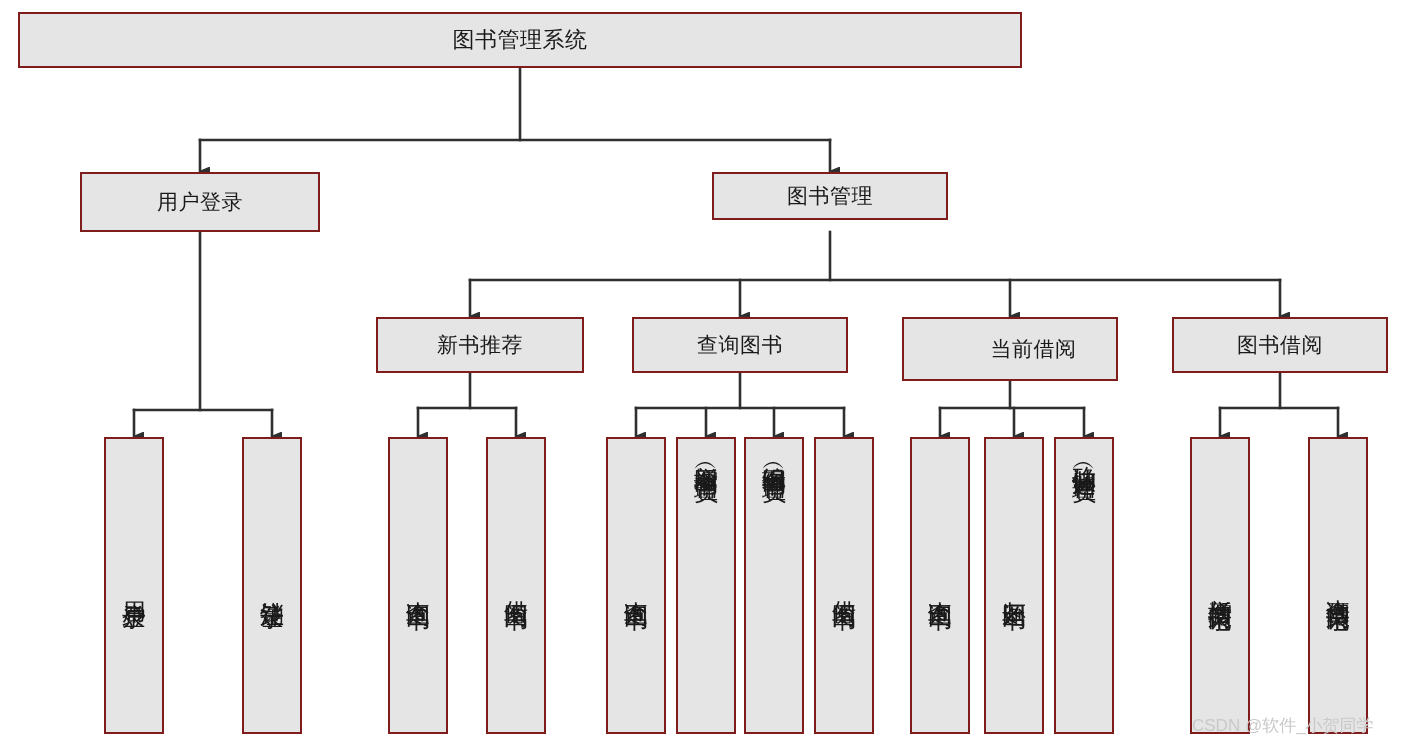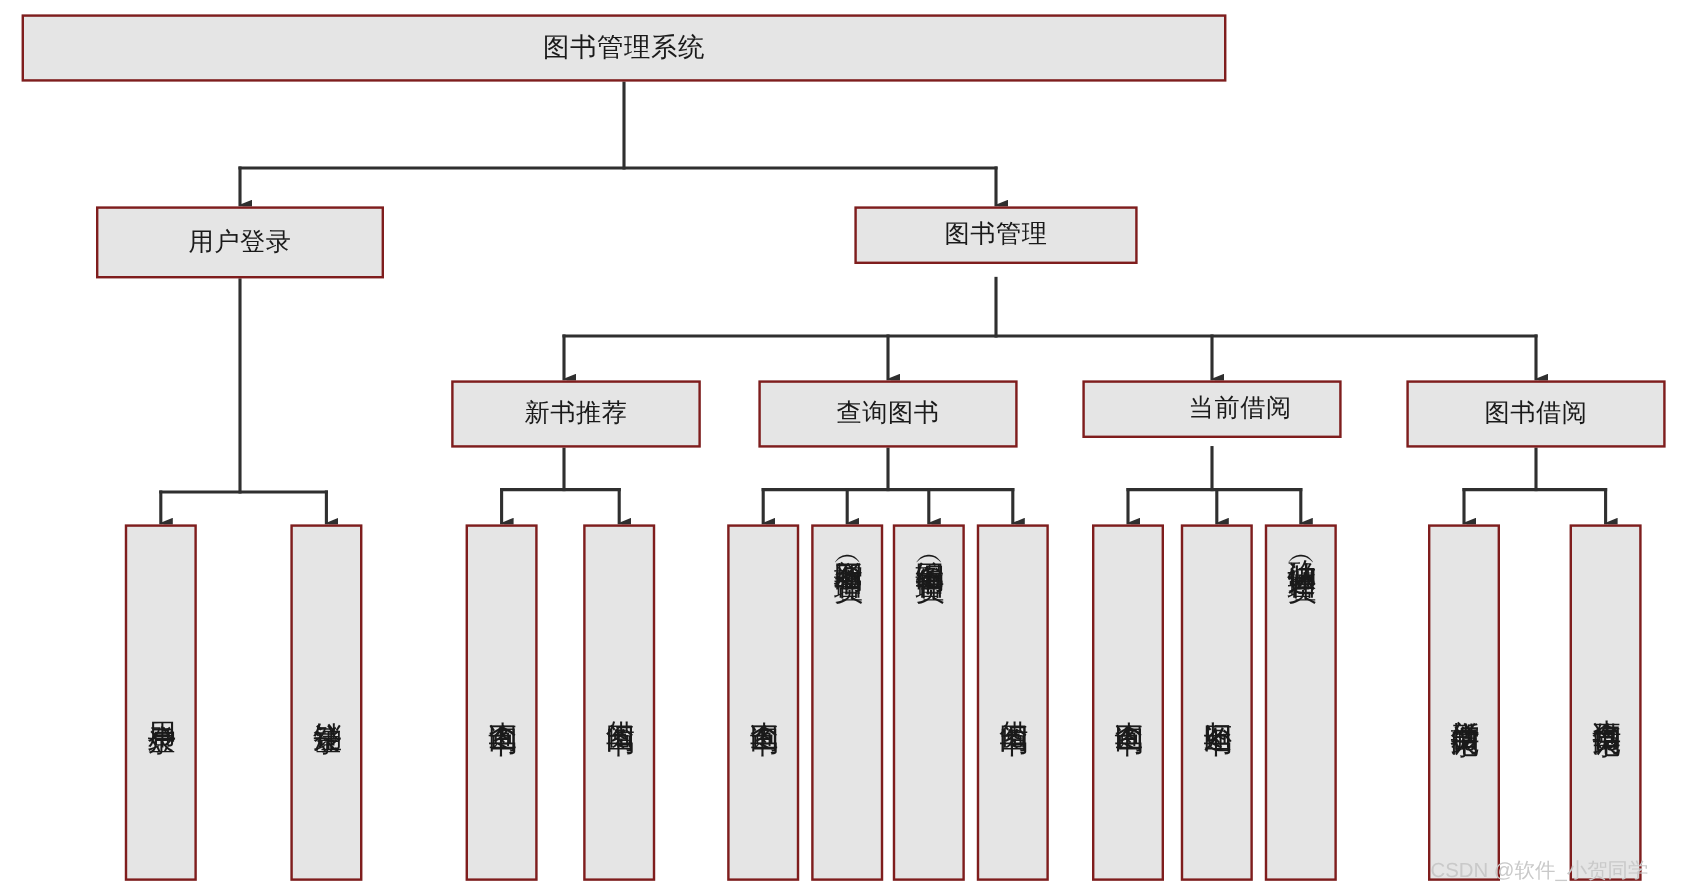--- a/index.html
+++ b/index.html
@@ -131,21 +131,21 @@
       </div>
       <div class="node horiz" style="left: 712px; top: 172px; width: 236px; height: 48px;">
         <span class="label">图书管理</span>
       </div>
       <div class="node horiz" style="left: 376px; top: 317px; width: 208px; height: 56px;">
         <span class="label">新书推荐</span>
       </div>
       <div class="node horiz" style="left: 632px; top: 317px; width: 216px; height: 56px;">
         <span class="label">查询图书</span>
       </div>
-      <div class="node horiz" style="left: 902px; top: 317px; width: 216px; height: 48px; padding-left: 47px;">
+      <div class="node horiz" style="left: 902px; top: 317px; width: 216px; height: 64px; padding-left: 47px;">
         <span class="label">当前借阅</span>
       </div>
       <div class="node horiz" style="left: 1172px; top: 317px; width: 216px; height: 56px;">
         <span class="label">图书借阅</span>
       </div>
       <div class="node vert mid" style="left: 104px; top: 437px; width: 60px; height: 297px;">
         <span class="label">用户登录</span>
       </div>
       <div class="node vert mid" style="left: 242px; top: 437px; width: 60px; height: 297px;">
         <span class="label">注销登录</span>

